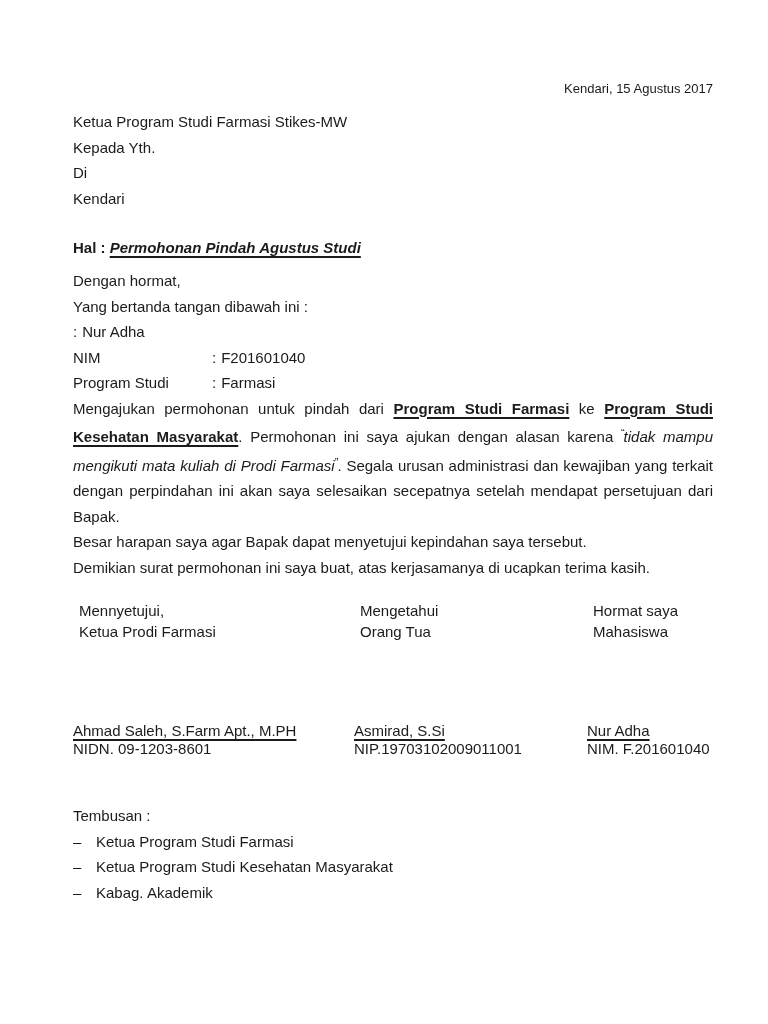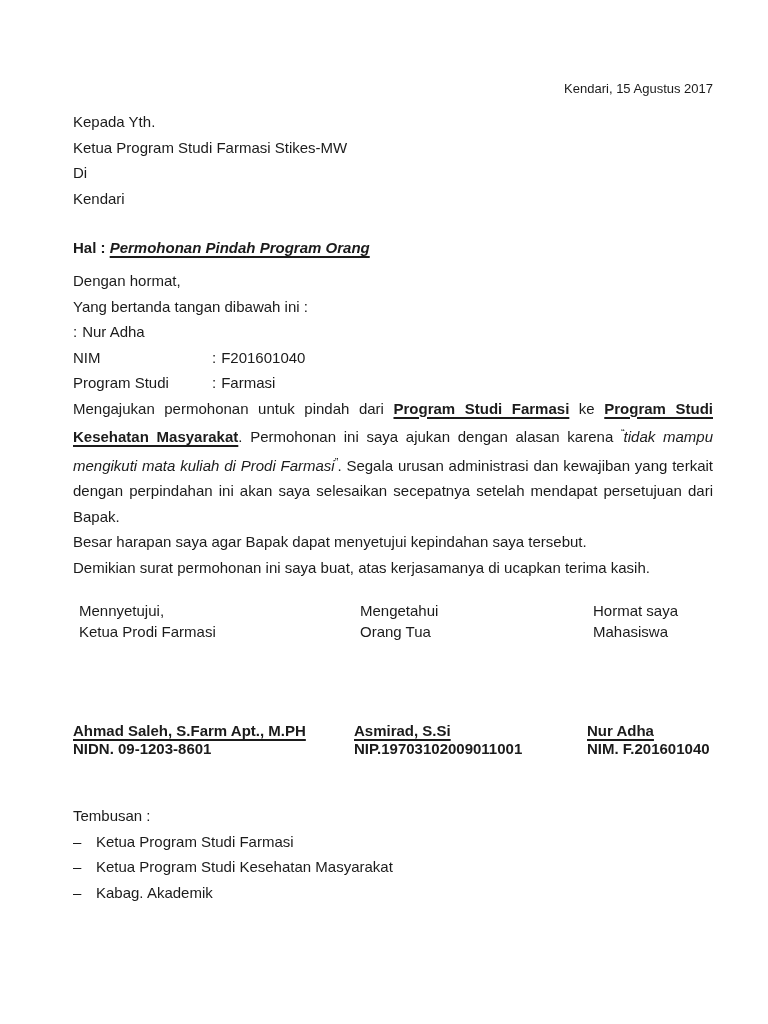--- a/index.html
+++ b/index.html
@@ -67,21 +67,21 @@
     display: flex;
     font-size: 15px;
     line-height: 21px;
     margin-left: 6px;
   }
   .signature-names {
     margin-top: 80px;
     display: flex;
     font-size: 15px;
     line-height: 17.5px;
-    font-weight: bold;
+    font-weight: normal;
     align-items: center;
   }
   .sig-col-1 { width: 281px; flex: 0 0 281px; }
   .sig-col-2 { width: 233px; flex: 0 0 233px; }
   .sig-col-3 { flex: 1 1 auto; }
   .signatory-name {
     text-decoration: underline;
     text-decoration-thickness: 1.5px;
     text-underline-offset: 3px;
     white-space: nowrap;
@@ -96,27 +96,27 @@
   .cc-bullet { width: 23px; flex: 0 0 23px; }
 </style>
 </head>
 <body>
 
 <div class="page">
 
   <div class="date-line">Kendari, 15 Agustus 2017</div>
 
   <div class="recipient">
+    <div>Ketua Program Studi Farmasi Stikes-MW</div>
     <div>Kepada Yth.</div>
-    <div>Ketua Program Studi Farmasi Stikes-MW</div>
     <div>Di</div>
     <div>Kendari</div>
   </div>
 
-  <div class="subject"><span>Hal : </span><span class="subject-title">Permohonan Pindah Program Orang</span></div>
+  <div class="subject"><span>Hal : </span><span class="subject-title">Permohonan Pindah Agustus Studi</span></div>
 
   <div class="main-block">
     <div>Dengan hormat,</div>
     <div>Yang bertanda tangan dibawah ini :</div>
 
     <div class="identity-row">
         <span class="identity-colon">:</span>
         <span>Nur Adha</span>
     </div>
     <div class="identity-row">

